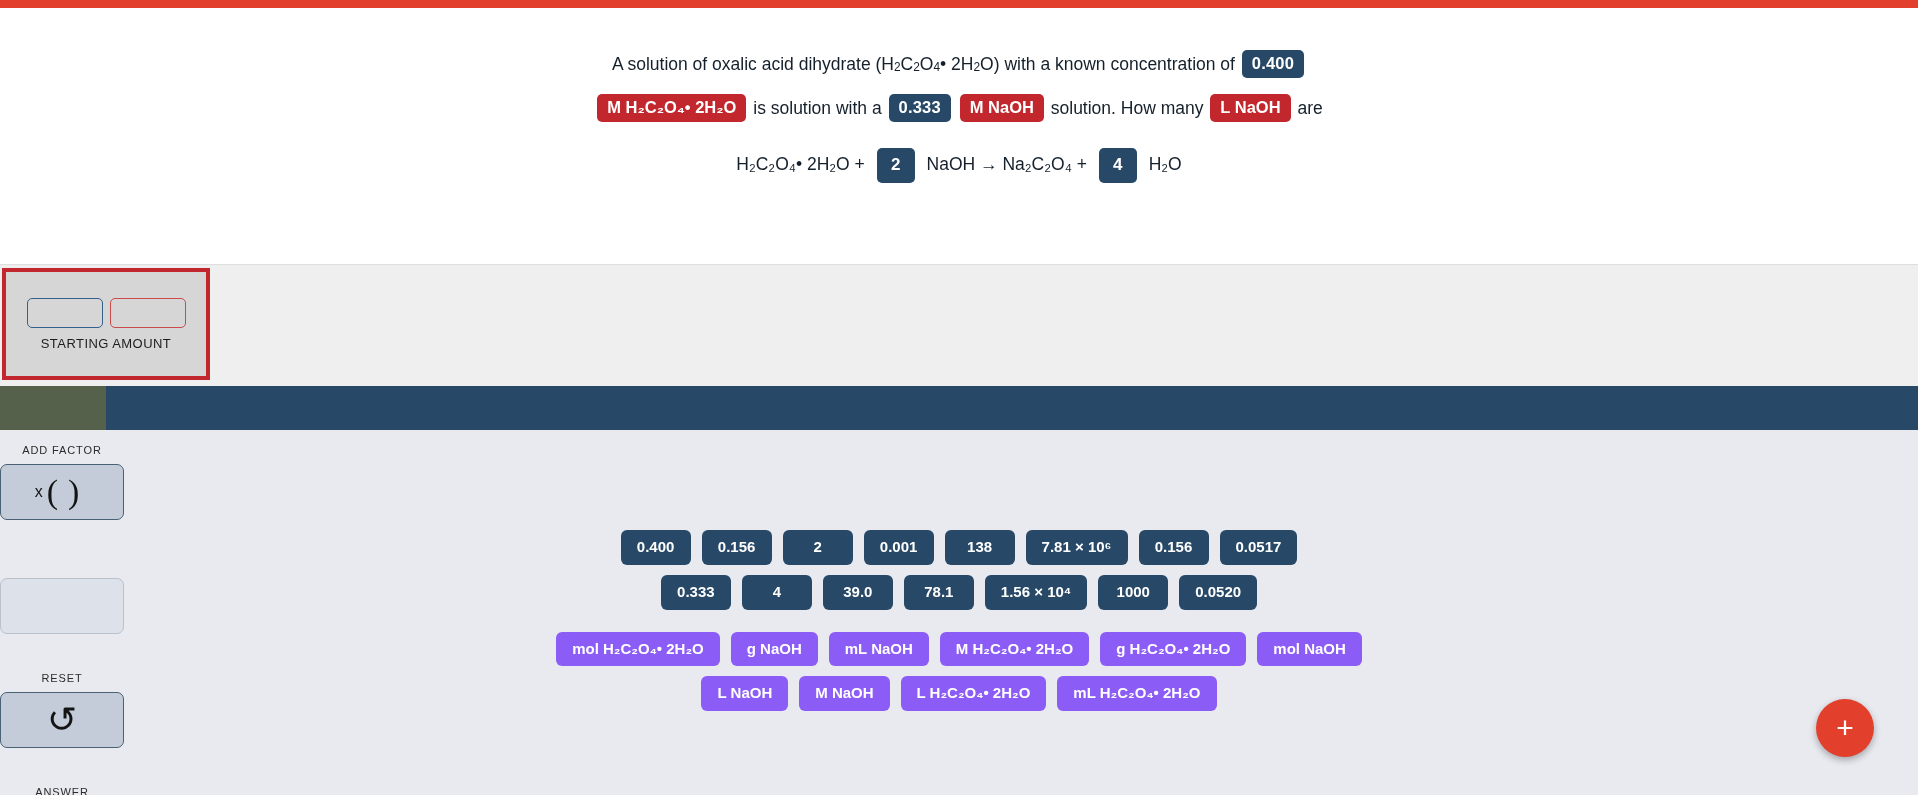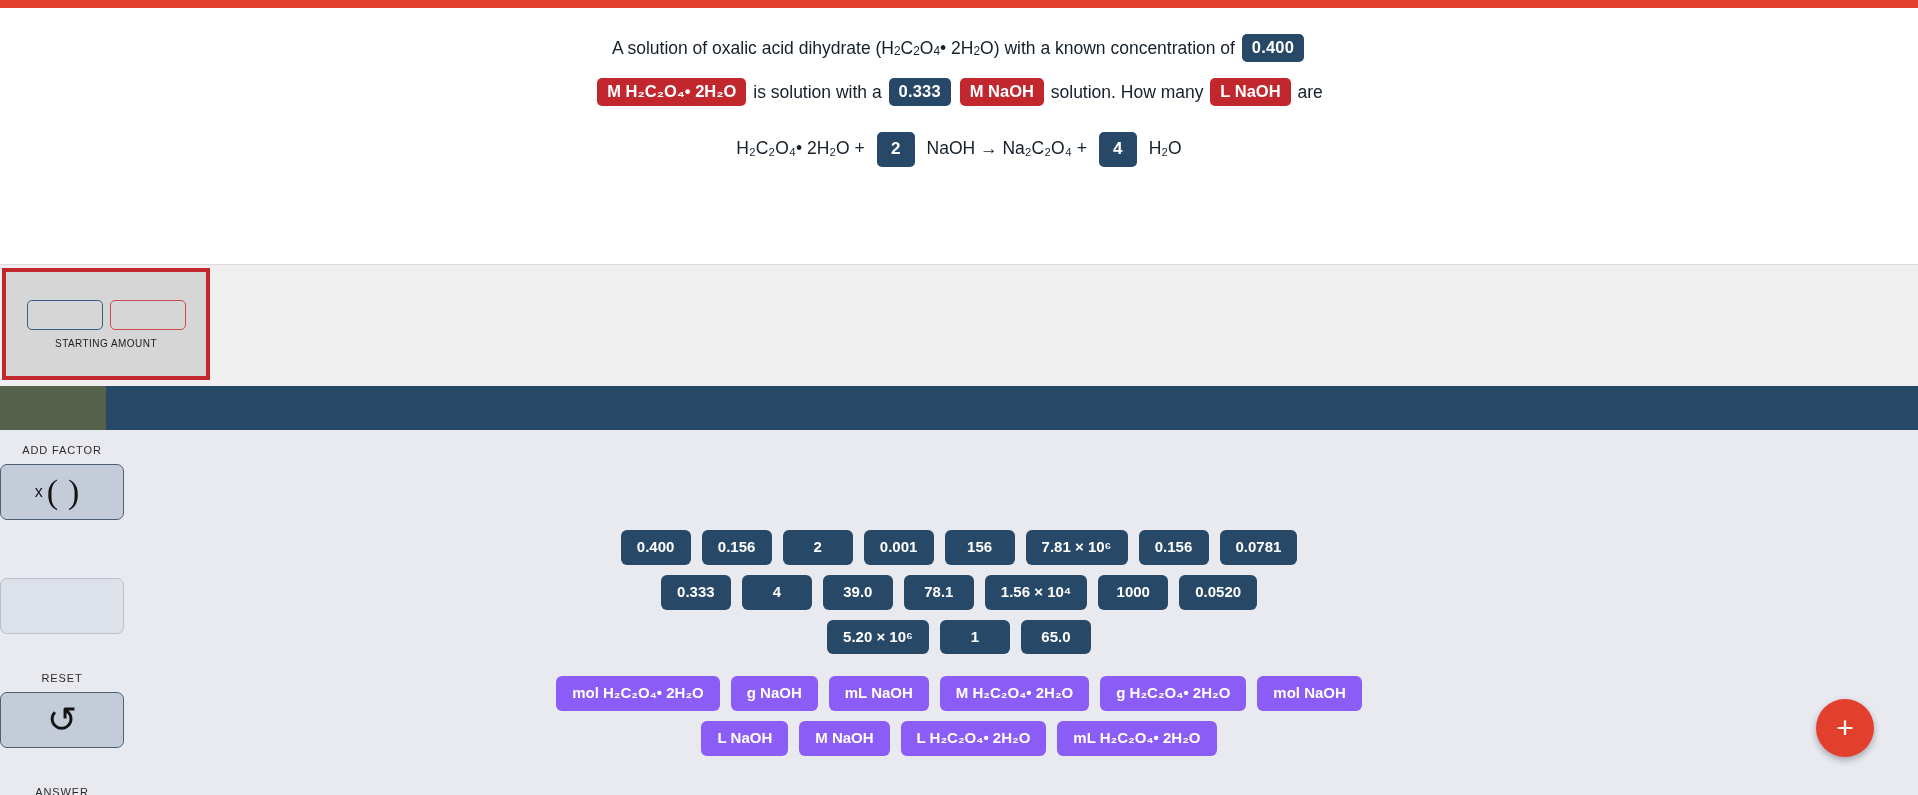--- a/index.html
+++ b/index.html
@@ -17,21 +17,21 @@
     position: absolute; top: 0; left: 0;
     width: 1918px; height: 8px;
     background: #e2402c;
   }
 
   
   .problem {
     position: absolute; top: 8px; left: 0;
     width: 1918px; height: 245px;
     background: #ffffff;
-    padding-top: 18px;
+    padding-top: 34px;
     text-align: center;
   }
   .pline {
     display: block;
     line-height: 40px;
     font-size: 17.5px;
     color: #15202b;
     white-space: nowrap;
     margin-bottom: 0px;
   }
@@ -84,21 +84,21 @@
   }
   .slot-row { display: flex; gap: 7px; margin-bottom: 4px; }
   .slot {
     width: 76px; height: 30px;
     background: #d6d6d6;
     border-radius: 5px;
   }
   .slot.blue { border: 1.4px solid #35618c; }
   .slot.red  { border: 1.4px solid #c94a4a; }
   .start-label {
-    font-size: 10px; color: #1d1d1d;
+    font-size: 13px; color: #1d1d1d;
     letter-spacing: .45px; margin-top: 4px;
   }
 
   .times-sym {
     position: absolute; left: 216px; top: 312px;
     font-size: 17px; font-weight: bold; color: #111;
   }
   .factor {
     position: absolute; left: 243px; top: 272px;
     width: 217px; height: 102px;
@@ -325,39 +325,34 @@
         </div>
       </div>
     </div>
 
     <div class="tile-rows">
       <div class="tile-row" id="row-n1">
           <div class="tile blue">0.400</div>
           <div class="tile blue">0.156</div>
           <div class="tile blue">2</div>
           <div class="tile blue">0.001</div>
-          <div class="tile blue">156</div>
+          <div class="tile blue">138</div>
           <div class="tile blue">7.81 × 10⁶</div>
           <div class="tile blue">0.156</div>
-          <div class="tile blue">0.0781</div>
+          <div class="tile blue">0.0517</div>
         </div>
       <div class="tile-row" id="row-n2">
           <div class="tile blue">0.333</div>
           <div class="tile blue">4</div>
           <div class="tile blue">39.0</div>
           <div class="tile blue">78.1</div>
           <div class="tile blue">1.56 × 10⁴</div>
           <div class="tile blue">1000</div>
           <div class="tile blue">0.0520</div>
         </div>
-      <div class="tile-row" id="row-n3">
-          <div class="tile blue">5.20 × 10⁶</div>
-          <div class="tile blue">1</div>
-          <div class="tile blue">65.0</div>
-        </div>
       <div class="tile-row unit-rows" id="row-u1">
           <div class="tile red">mol H₂C₂O₄• 2H₂O</div>
           <div class="tile red">g NaOH</div>
           <div class="tile red">mL NaOH</div>
           <div class="tile red">M H₂C₂O₄• 2H₂O</div>
           <div class="tile red">g H₂C₂O₄• 2H₂O</div>
           <div class="tile red">mol NaOH</div>
         </div>
       <div class="tile-row" id="row-u2">
           <div class="tile red">L NaOH</div>

